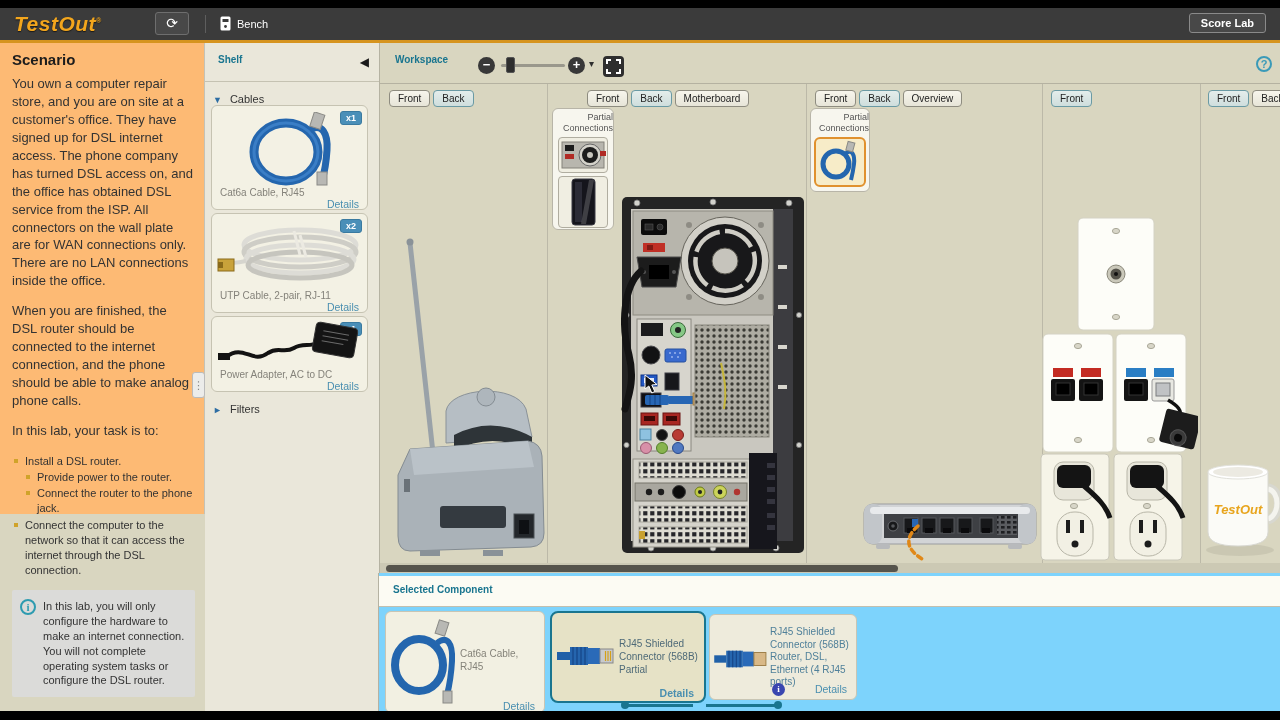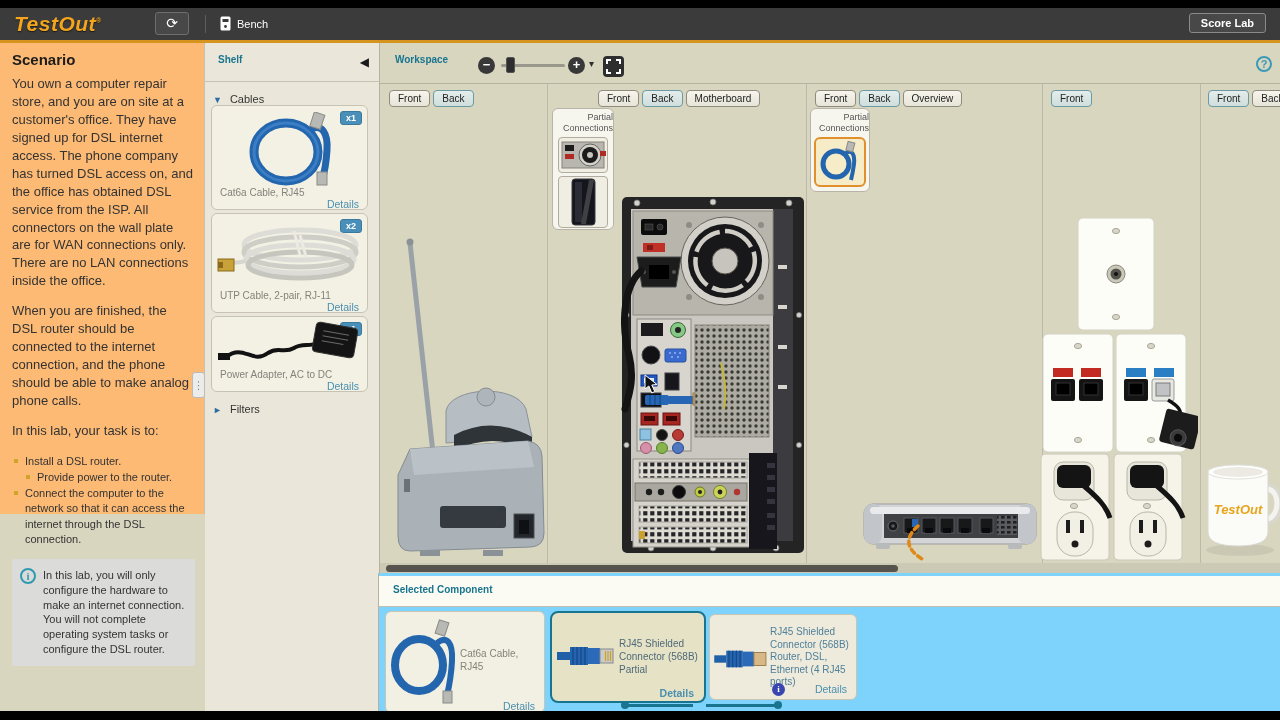--- a/index.html
+++ b/index.html
@@ -106,20 +106,21 @@
   <div class="gold-line"></div>
 
   <aside class="scenario">
     <h1>Scenario</h1>
     <p>You own a computer repair store, and you are on site at a customer's office. They have signed up for DSL internet access. The phone company has turned DSL access on, and the office has obtained DSL service from the ISP. All connectors on the wall plate are for WAN connections only. There are no LAN connections inside the office.</p>
     <p>When you are finished, the DSL router should be connected to the internet connection, and the phone should be able to make analog phone calls.</p>
     <p style="margin-bottom:14px;">In this lab, your task is to:</p>
     <ul class="tasks">
       <li>Install a DSL router.</li>
       <li class="sub">Provide power to the router.</li>
+      <li class="sub">Connect the router to the phone jack.</li>
       <li>Connect the computer to the network so that it can access the internet through the DSL connection.</li>
     </ul>
     <div class="note" style="margin-top:12px;">
       <div class="note-icon">i</div>
       <p>In this lab, you will only configure the hardware to make an internet connection. You will not complete operating system tasks or configure the DSL router.</p>
     </div>
   </aside>
   <div class="splitter">⋮</div>
 
   <section class="shelf">
@@ -206,21 +207,21 @@
   <div class="ws-body">
     <div class="vdiv" style="left:167px;"></div>
     <div class="vdiv" style="left:426px;"></div>
     <div class="vdiv" style="left:662px;"></div>
     <div class="vdiv" style="left:820px;"></div>
 
     <div class="btn-row" style="left:9px; top:4px;">
       <span class="btn">Front</span><span class="btn sel">Back</span>
     </div>
 
-    <div class="btn-row" style="left:177px; top:4px;padding-left:41px;">
+    <div class="btn-row" style="left:166px; top:4px;padding-left:41px;">
       <span class="btn">Front</span><span class="btn sel">Back</span><span class="btn">Motherboard</span>
     </div>
 
     <div class="btn-row" style="left:435px; top:4px;">
       <span class="btn">Front</span><span class="btn sel">Back</span><span class="btn">Overview</span>
     </div>
 
     <div class="btn-row" style="left:671px; top:4px;">
       <span class="btn sel">Front</span>
     </div>

